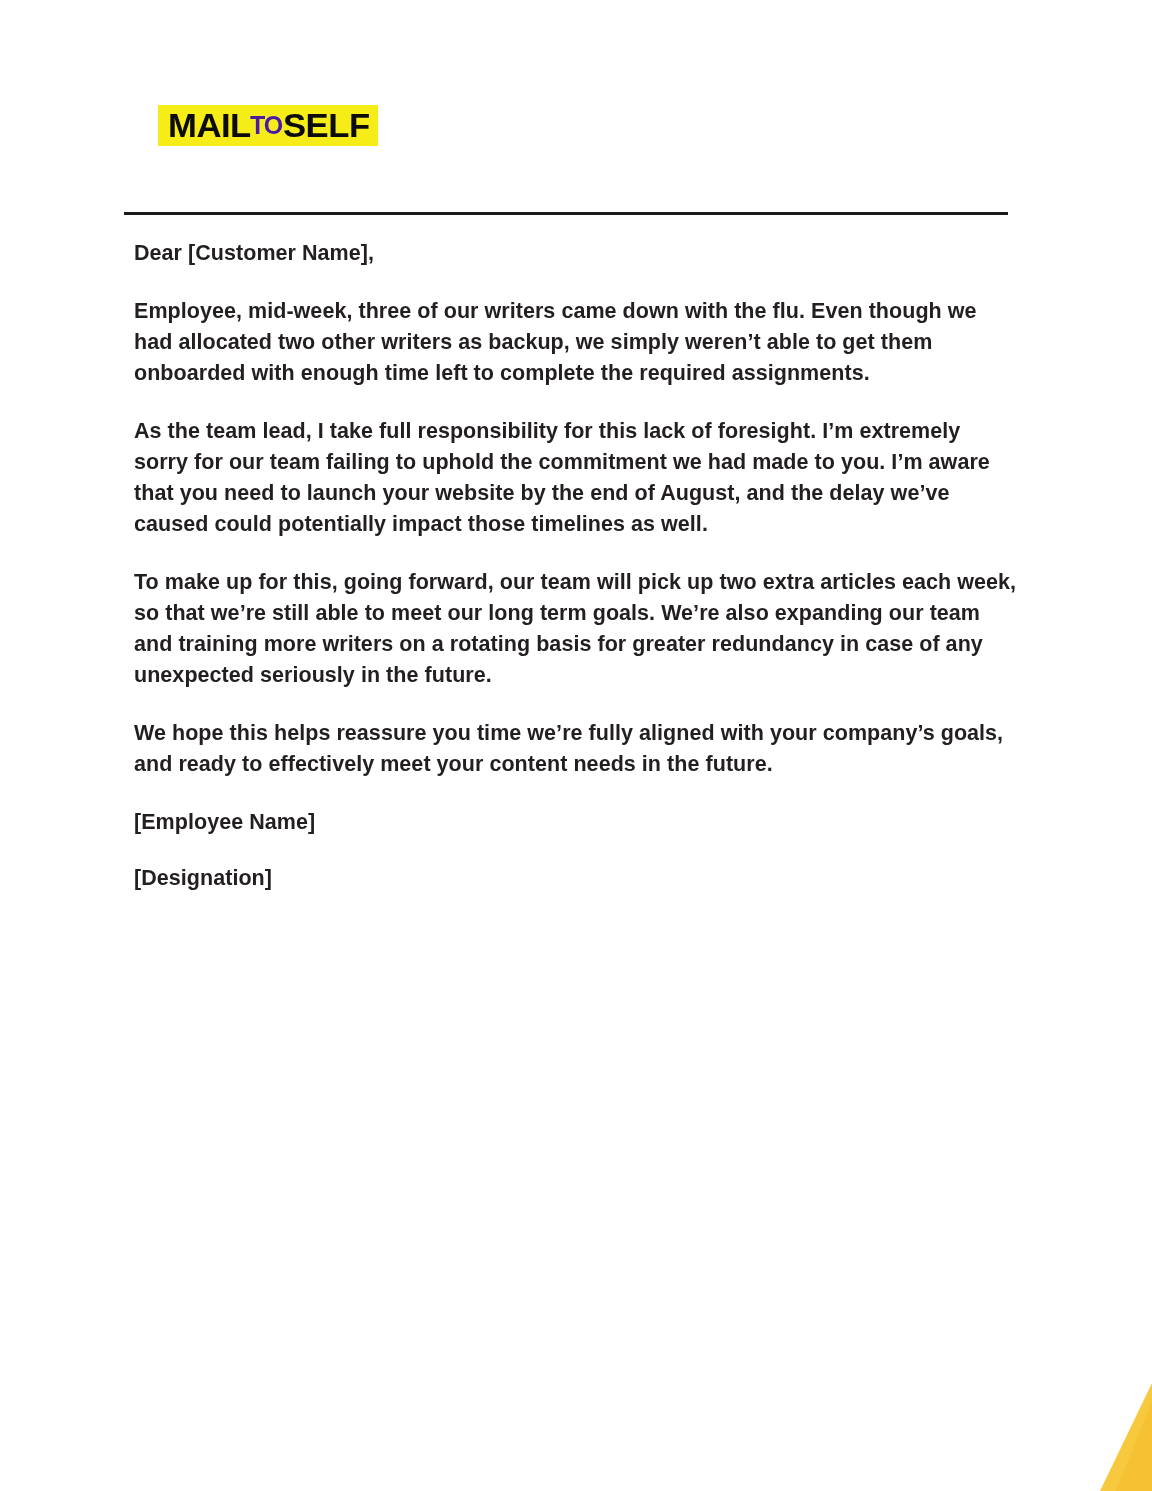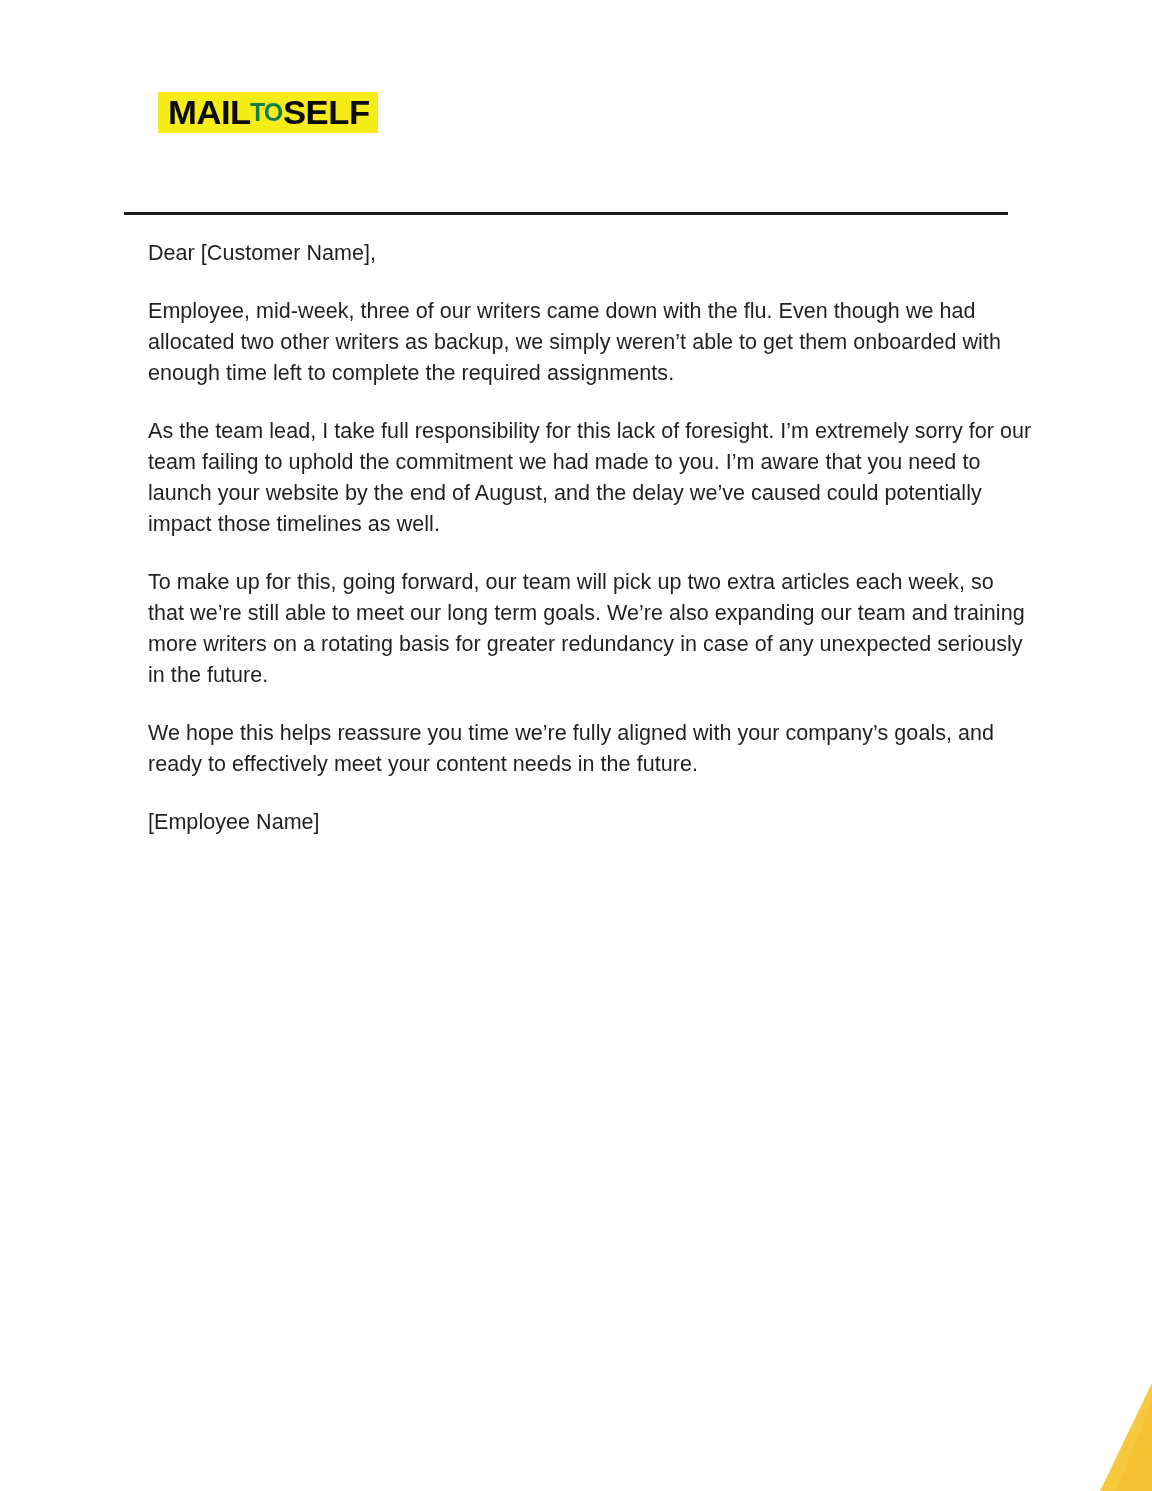--- a/index.html
+++ b/index.html
@@ -19,21 +19,21 @@
   .page {
     position: absolute;
     inset: 0;
     background: #ffffff;
   }
 
   
   .letterhead {
     position: absolute;
     left: 138px;
-    top: 92px;
+    top: 105px;
     height: 44px;
     padding-left: 20px;
   }
   .logo-box {
     position: relative;
     display: inline-block;
     background: #F5EC18;
     padding: 3px 10px 4px 10px;
     line-height: 1;
   }
@@ -52,43 +52,44 @@
     display: inline-block;
     width: 34px;
   }
   .logo-to {
     position: absolute;
     left: 92px;
     top: 8px;
     font-family: "Liberation Sans", sans-serif;
     font-weight: bold;
     font-size: 25px;
-    color: #15803d;
+    color: #4c1d95;
     letter-spacing: -1px;
     line-height: 1;
     z-index: 3;
     text-shadow: 0 0 1px rgba(255,255,255,0.9);
   }
 
   
   .divider {
     position: absolute;
     left: 124px;
     top: 212px;
     width: 884px;
     height: 3px;
     background: #1b1b1b;
   }
 
   
   .letter-body {
     position: absolute;
-    left: 148px;
+    left: 134px;
     top: 238px;
     width: 885px;
+    font-weight: bold;
   }
   .para {
     margin: 0 0 27px 0;
     font-family: "Liberation Sans", sans-serif;
     font-size: 21.5px;
     line-height: 31px;
     color: #231f20;
     letter-spacing: 0.05px;
   }
   .para.tight {
@@ -126,20 +127,21 @@
 
   <div class="divider"></div>
 
   <div class="letter-body">
     <p class="para">Dear [Customer Name],</p>
     <p class="para">Employee, mid-week, three of our writers came down with the flu. Even though we had allocated two other writers as backup, we simply weren’t able to get them onboarded with enough time left to complete the required assignments.</p>
     <p class="para">As the team lead, I take full responsibility for this lack of foresight. I’m extremely sorry for our team failing to uphold the commitment we had made to you. I’m aware that you need to launch your website by the end of August, and the delay we’ve caused could potentially impact those timelines as well.</p>
     <p class="para">To make up for this, going forward, our team will pick up two extra articles each week, so that we’re still able to meet our long term goals. We’re also expanding our team and training more writers on a rotating basis for greater redundancy in case of any unexpected seriously in the future.</p>
     <p class="para">We hope this helps reassure you time we’re fully aligned with your company’s goals, and ready to effectively meet your content needs in the future.</p>
     <p class="para tight">[Employee Name]</p>
+    <p class="para tight">[Designation]</p>
   </div>
 
   <div class="corner-wedge">
     <svg width="92" height="108" viewBox="0 0 92 108" aria-hidden="true">
       <polygon points="92,0 92,108 40,108" fill="#F7C93F"></polygon>
       <polygon points="92,18 92,108 56,108" fill="#F6C233"></polygon>
     </svg>
   </div>
 
 </div>

